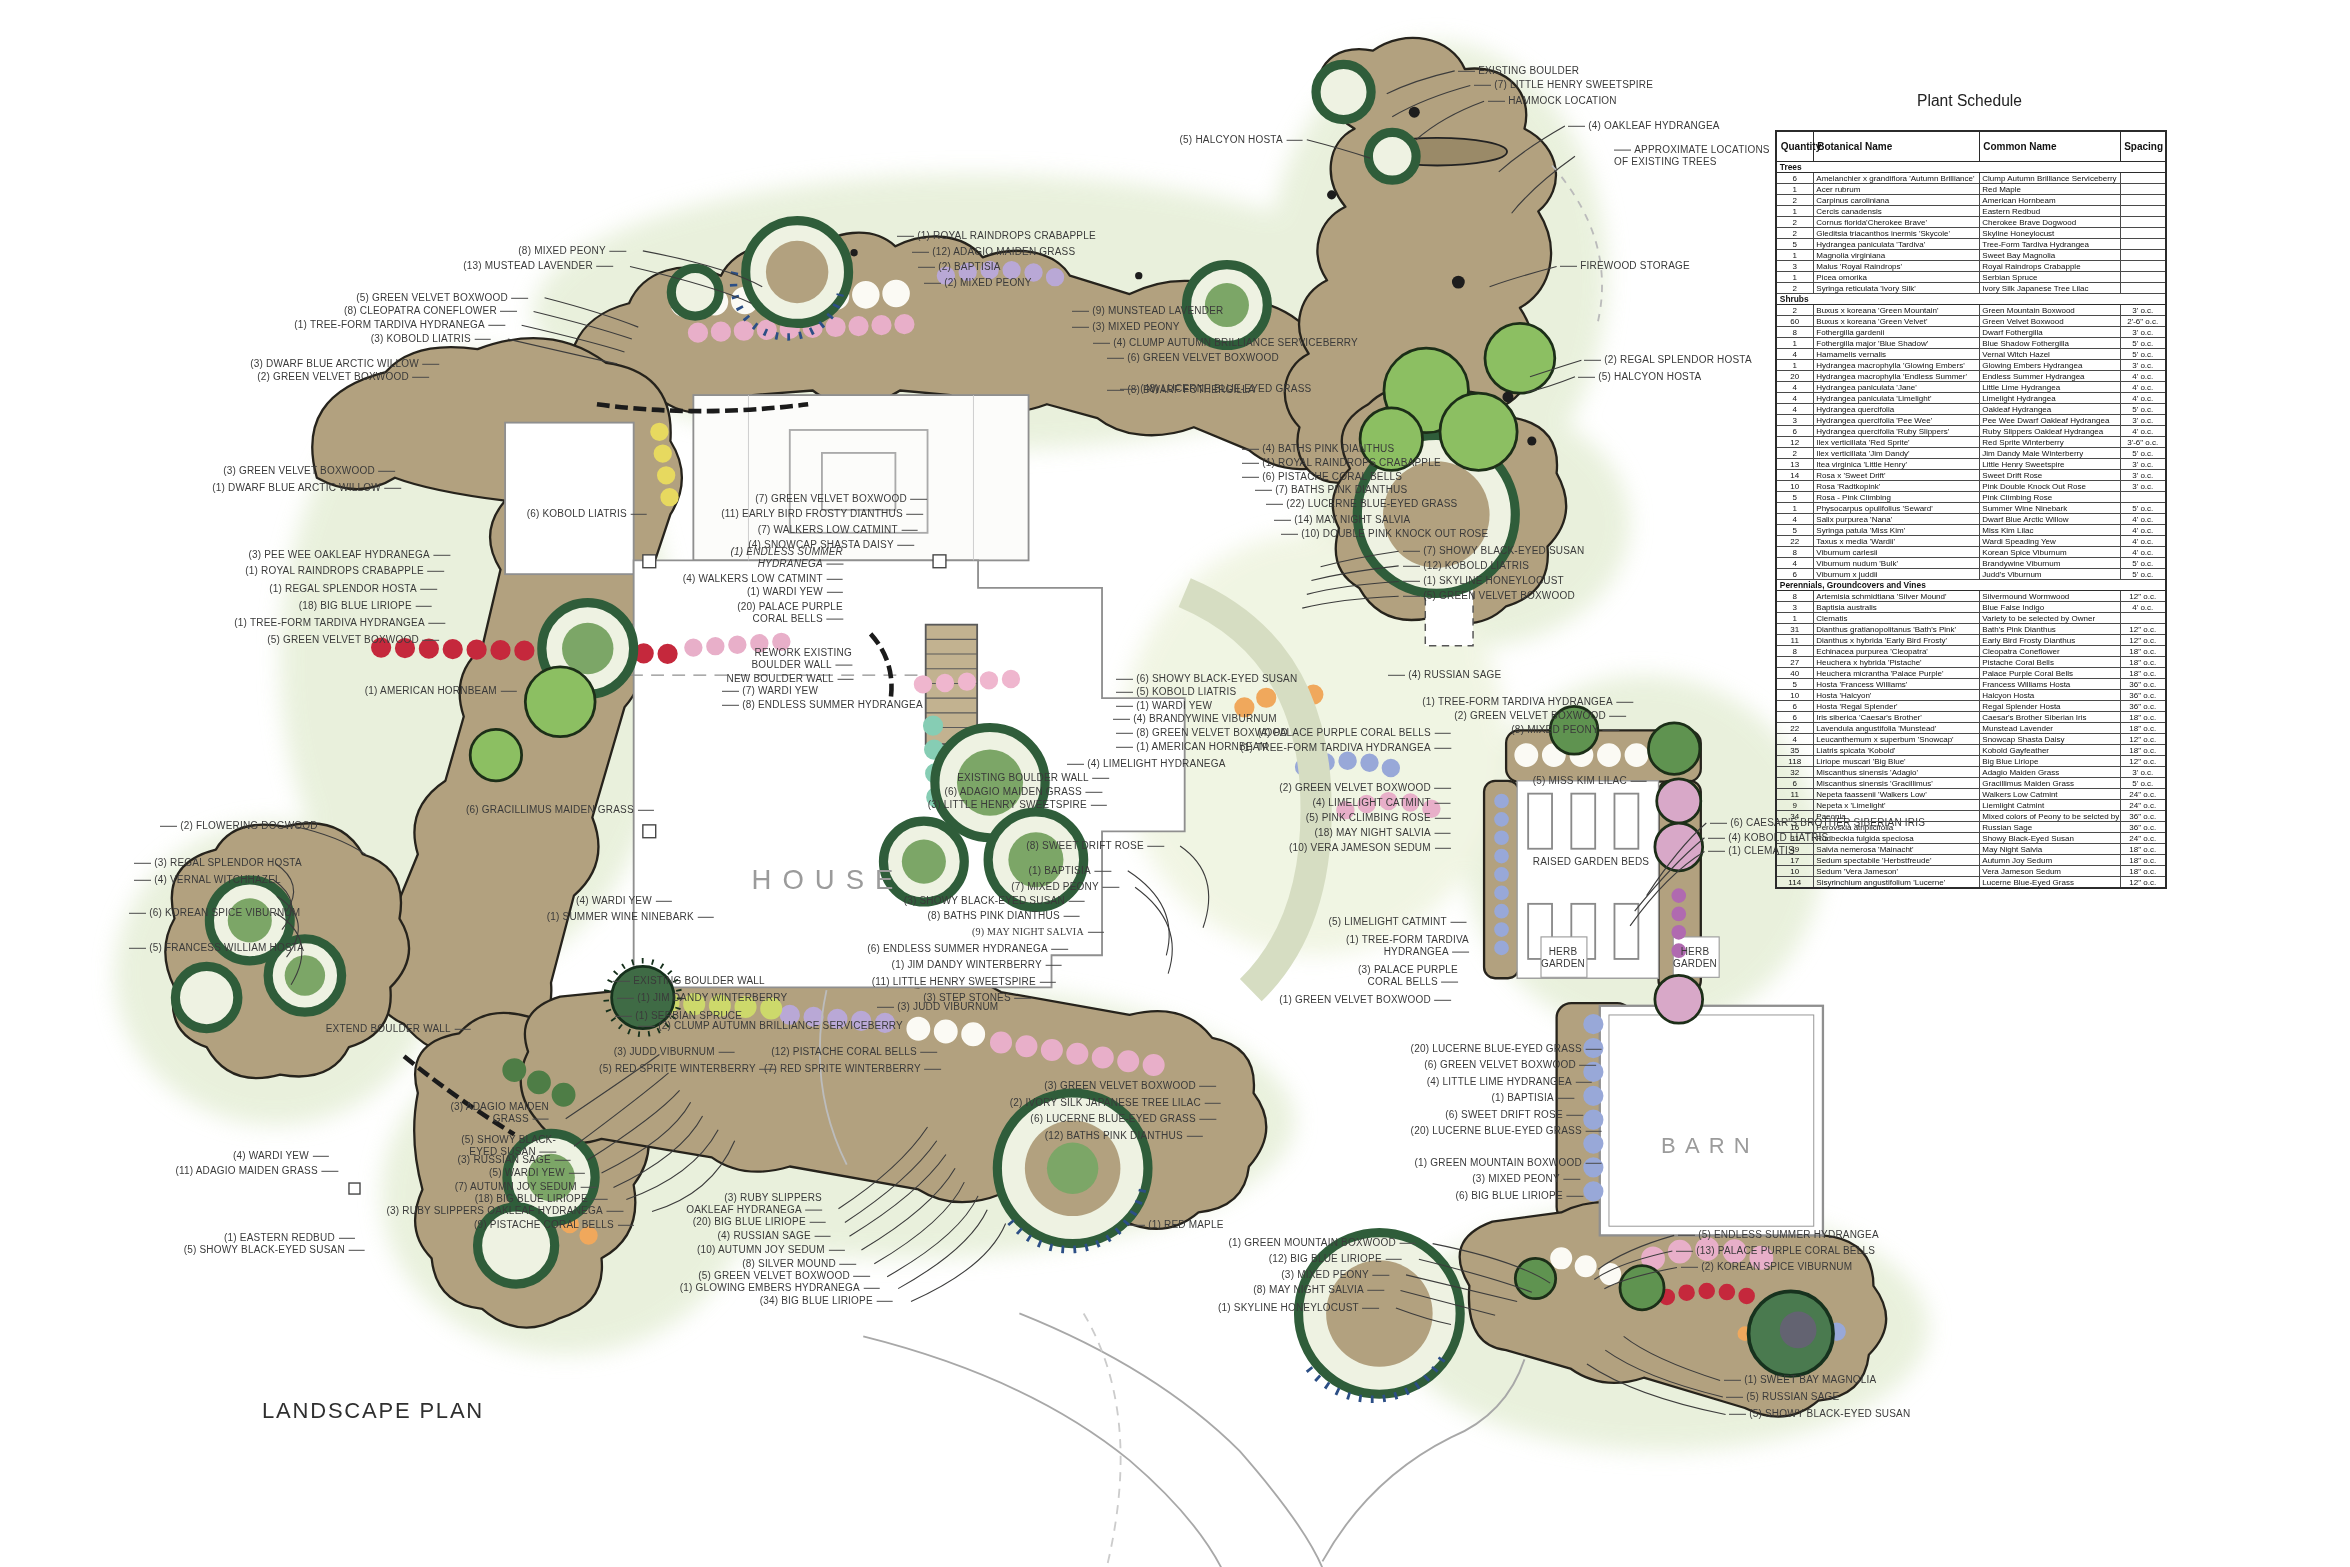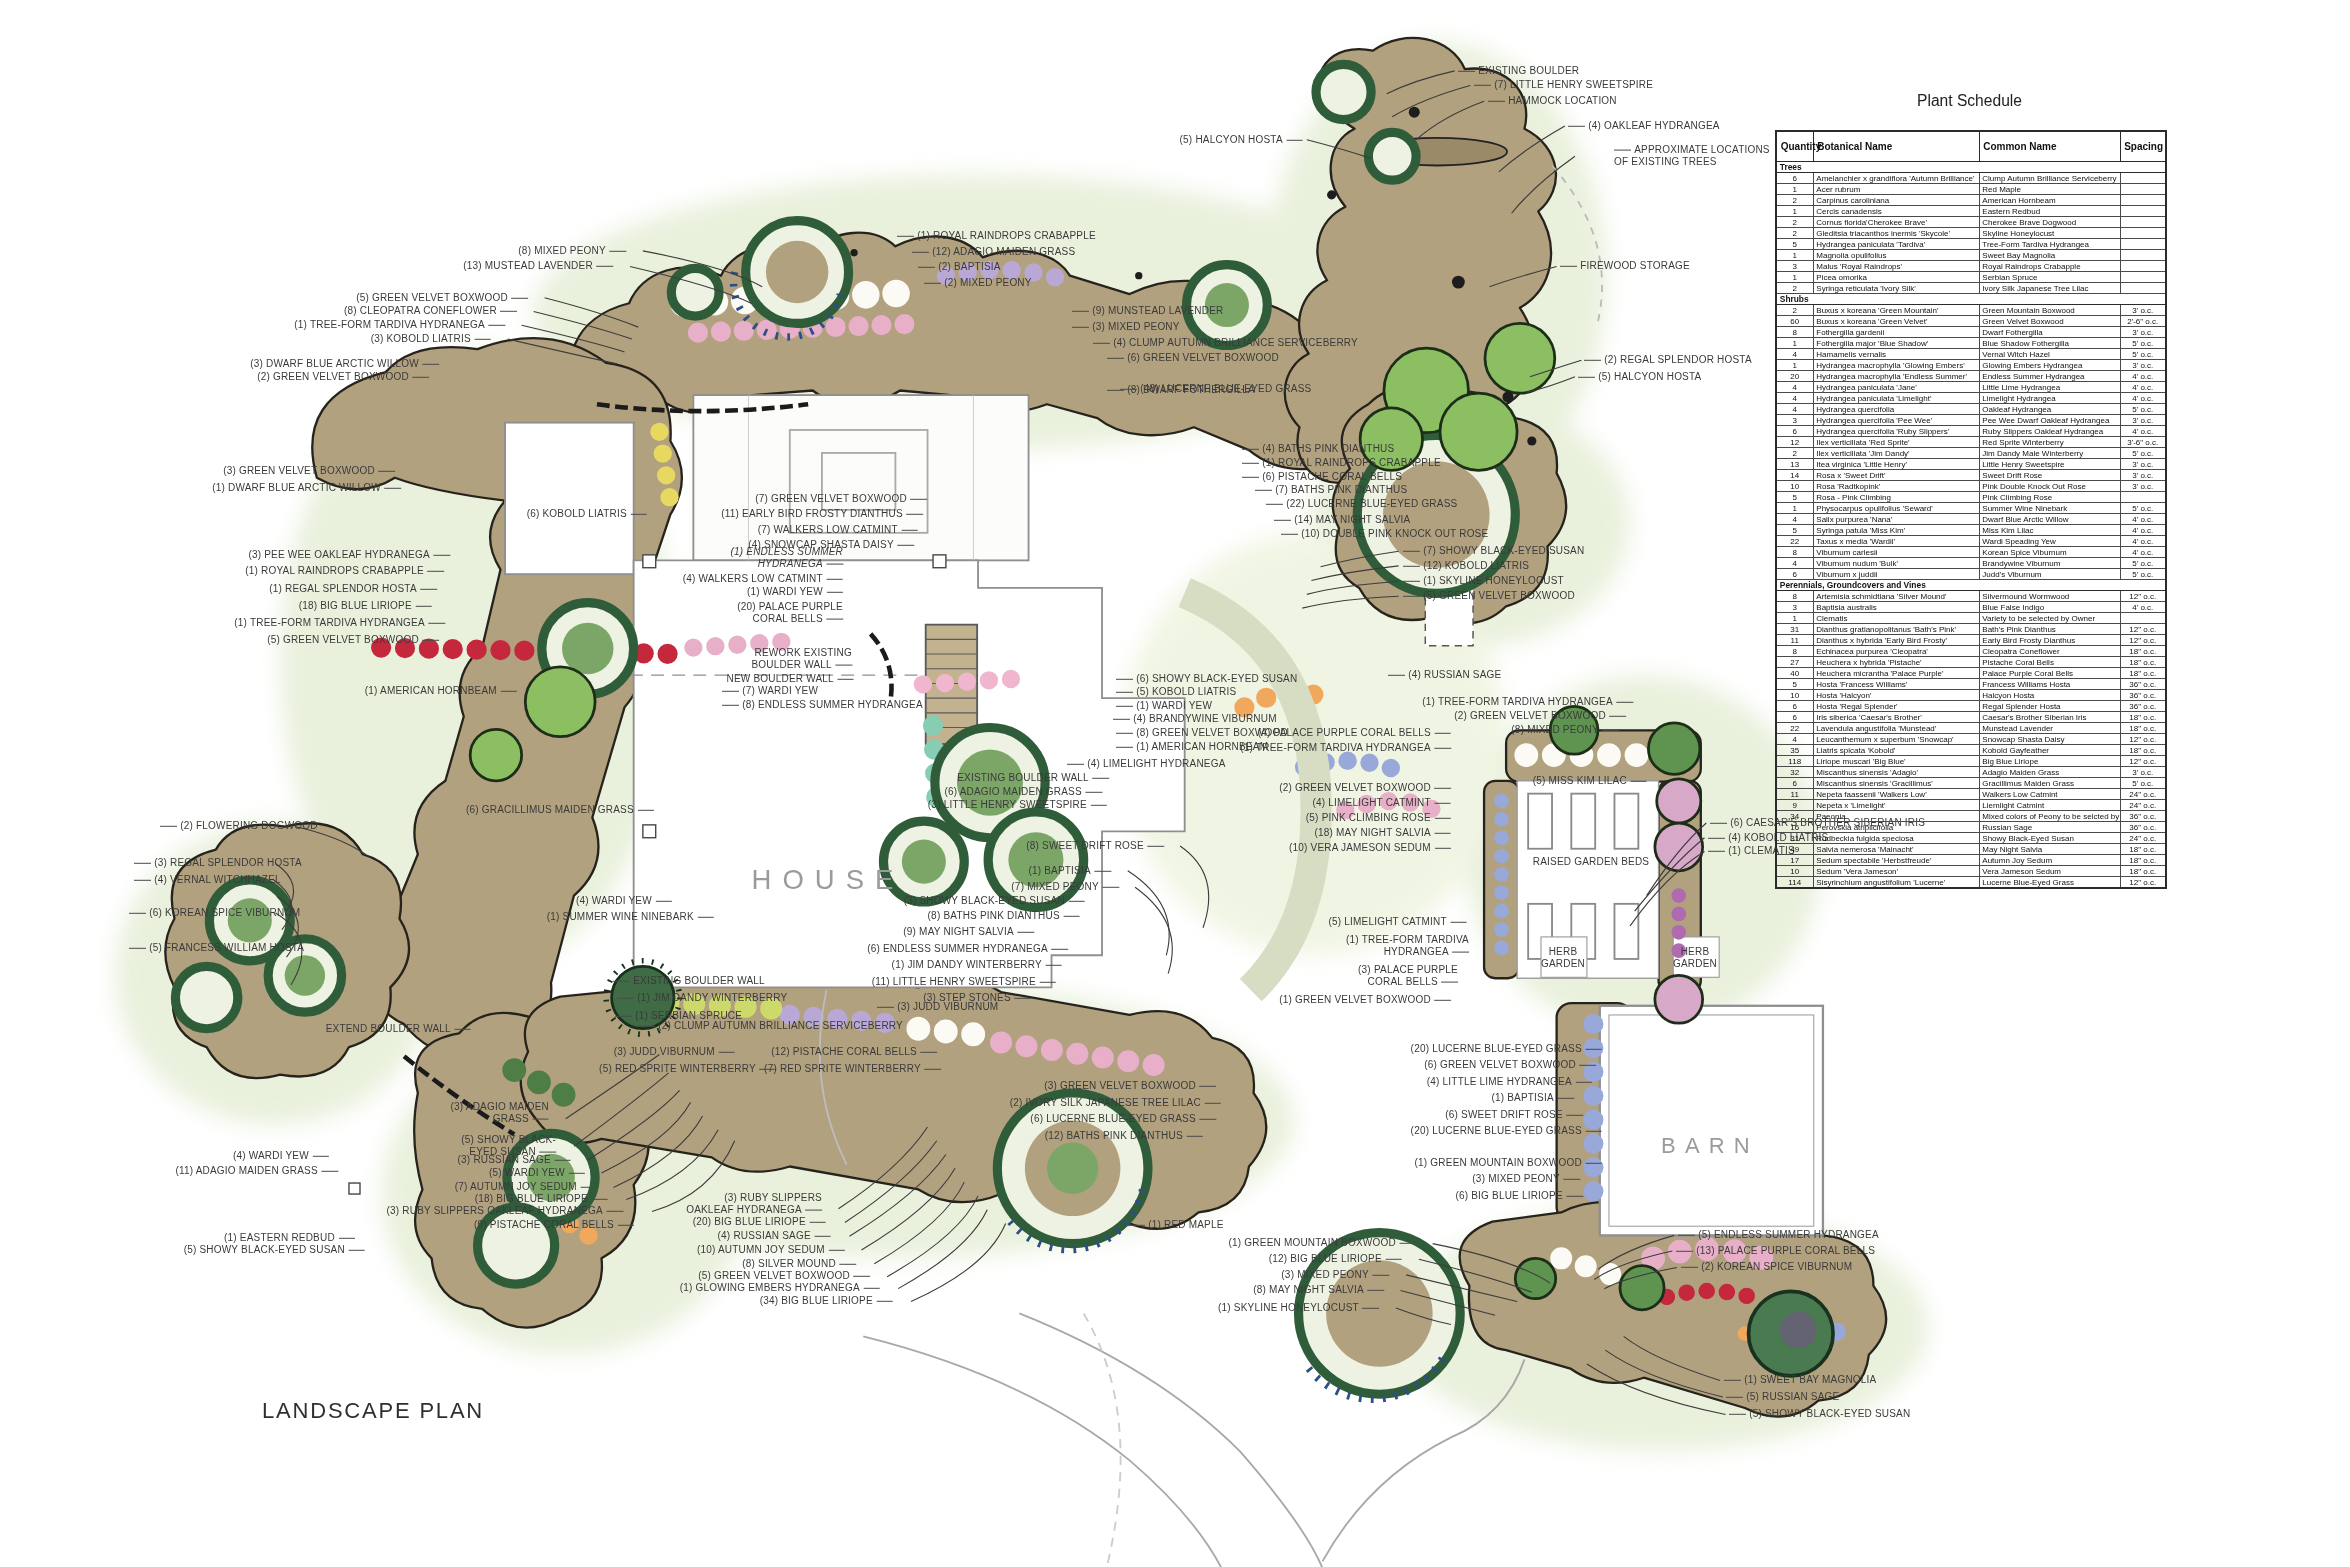--- a/index.html
+++ b/index.html
@@ -392,21 +392,21 @@
       <div class="callout a-r" style="left: 1647px; top: 781px;">(5) MISS KIM LILAC</div>
       <div class="callout a-c" style="left: 1591px; top: 862px;">RAISED GARDEN BEDS</div>
       <div class="callout a-l" style="left: 1710px; top: 823px;">(6) CAESAR'S BROTHER SIBERIAN IRIS</div>
       <div class="callout a-l" style="left: 1708px; top: 838px;">(4) KOBOLD LIATRIS</div>
       <div class="callout a-l" style="left: 1708px; top: 851px;">(1) CLEMATIS</div>
       <div class="callout a-r" style="left: 1164px; top: 846px;">(8) SWEET DRIFT ROSE</div>
       <div class="callout a-r" style="left: 1111px; top: 871px;">(1) BAPTISIA</div>
       <div class="callout a-r" style="left: 1119px; top: 887px;">(7) MIXED PEONY</div>
       <div class="callout a-r" style="left: 1085px; top: 901px;">(3) SHOWY BLACK-EYED SUSAN</div>
       <div class="callout a-r" style="left: 1080px; top: 916px;">(8) BATHS PINK DIANTHUS</div>
-      <div class="callout a-r" style="left: 1034px; top: 932px;">(9) MAY NIGHT SALVIA</div>
+      <div class="callout a-r" style="left: 1104px; top: 932px; font-family: Liberation Serif, serif;">(9) MAY NIGHT SALVIA</div>
       <div class="callout a-r" style="left: 1068px; top: 949px;">(6) ENDLESS SUMMER HYDRANEGA</div>
       <div class="callout a-r" style="left: 1062px; top: 965px;">(1) JIM DANDY WINTERBERRY</div>
       <div class="callout a-r" style="left: 1056px; top: 982px;">(11) LITTLE HENRY SWEETSPIRE</div>
       <div class="callout a-r" style="left: 1031px; top: 998px;">(3) STEP STONES</div>
       <div class="callout a-r" style="left: 1467px; top: 922px;">(5) LIMELIGHT CATMINT</div>
       <div class="callout a-r" style="left: 1469px; top: 946px;">(1) TREE-FORM TARDIVA
 HYDRANGEA</div>
       <div class="callout a-r" style="left: 1458px; top: 976px;">(3) PALACE PURPLE
 CORAL BELLS</div>
       <div class="callout a-r" style="left: 1451px; top: 1000px;">(1) GREEN VELVET BOXWOOD</div>
@@ -544,21 +544,21 @@
             <td class="sp"></td>
           </tr>
           <tr>
             <td class="qty">5</td>
             <td class="">Hydrangea paniculata 'Tardiva'</td>
             <td class="">Tree-Form Tardiva Hydrangea</td>
             <td class="sp"></td>
           </tr>
           <tr>
             <td class="qty">1</td>
-            <td class="">Magnolia opulifolius</td>
+            <td class="">Magnolia virginiana</td>
             <td class="">Sweet Bay Magnolia</td>
             <td class="sp"></td>
           </tr>
           <tr>
             <td class="qty">3</td>
             <td class="">Malus 'Royal Raindrops'</td>
             <td class="">Royal Raindrops Crabapple</td>
             <td class="sp"></td>
           </tr>
           <tr>

